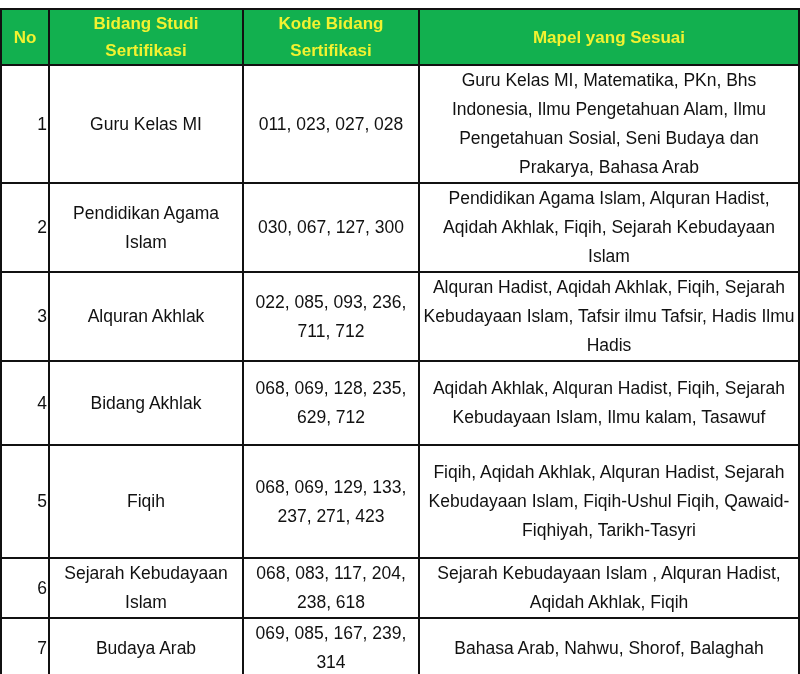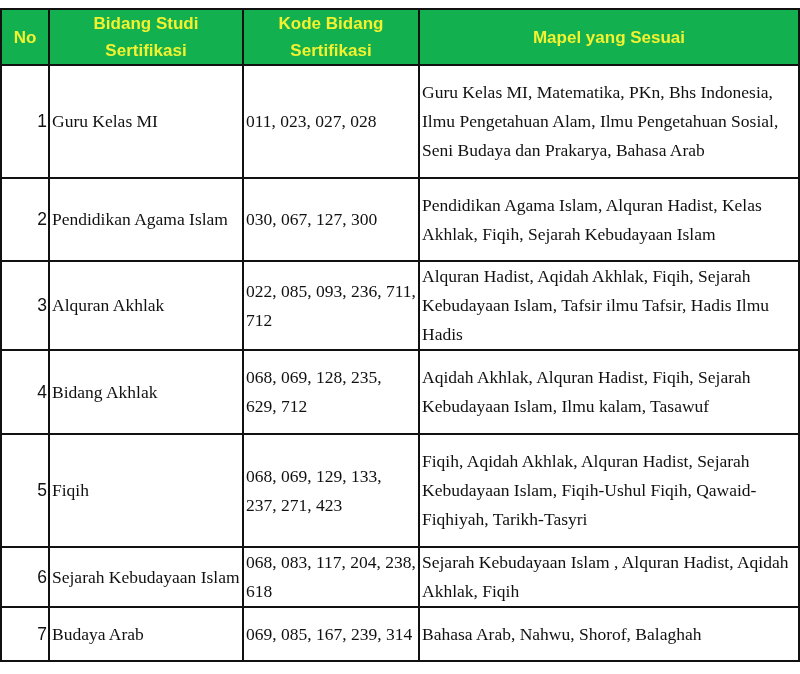--- a/index.html
+++ b/index.html
@@ -17,21 +17,21 @@
   th {
     background: #12b04f;
     color: #f2f230;
     font-weight: bold;
     font-size: 17px;
     text-align: center;
     height: 54px;
     line-height: 27px;
   }
   td.no { text-align: right; padding-right: 1px; }
-  td.left { text-align: left; font-family: Liberation Serif, serif; }
+  td.left { text-align: center; }
   .r1 { height: 113px; }
   .r2 { height: 83px; }
   .r3 { height: 84px; }
   .r4 { height: 84px; }
   .r5 { height: 113px; }
   .r6 { height: 54px; }
   .r7 { height: 54px; }
 </style>
 </head>
 <body>
@@ -55,21 +55,21 @@
     <tr class="r1">
       <td class="no">1</td>
       <td class="left">Guru Kelas MI</td>
       <td class="left">011, 023, 027, 028</td>
       <td class="left">Guru Kelas MI, Matematika, PKn, Bhs Indonesia, Ilmu Pengetahuan Alam, Ilmu Pengetahuan Sosial, Seni Budaya dan Prakarya, Bahasa Arab</td>
     </tr>
     <tr class="r2">
       <td class="no">2</td>
       <td class="left">Pendidikan Agama Islam</td>
       <td class="left">030, 067, 127, 300</td>
-      <td class="left">Pendidikan Agama Islam, Alquran Hadist, Kelas Akhlak, Fiqih, Sejarah Kebudayaan Islam</td>
+      <td class="left">Pendidikan Agama Islam, Alquran Hadist, Aqidah Akhlak, Fiqih, Sejarah Kebudayaan Islam</td>
     </tr>
     <tr class="r3">
       <td class="no">3</td>
       <td class="left">Alquran Akhlak</td>
       <td class="left">022, 085, 093, 236, 711, 712</td>
       <td class="left">Alquran Hadist, Aqidah Akhlak, Fiqih, Sejarah Kebudayaan Islam, Tafsir ilmu Tafsir, Hadis Ilmu Hadis</td>
     </tr>
     <tr class="r4">
       <td class="no">4</td>
       <td class="left">Bidang Akhlak</td>

